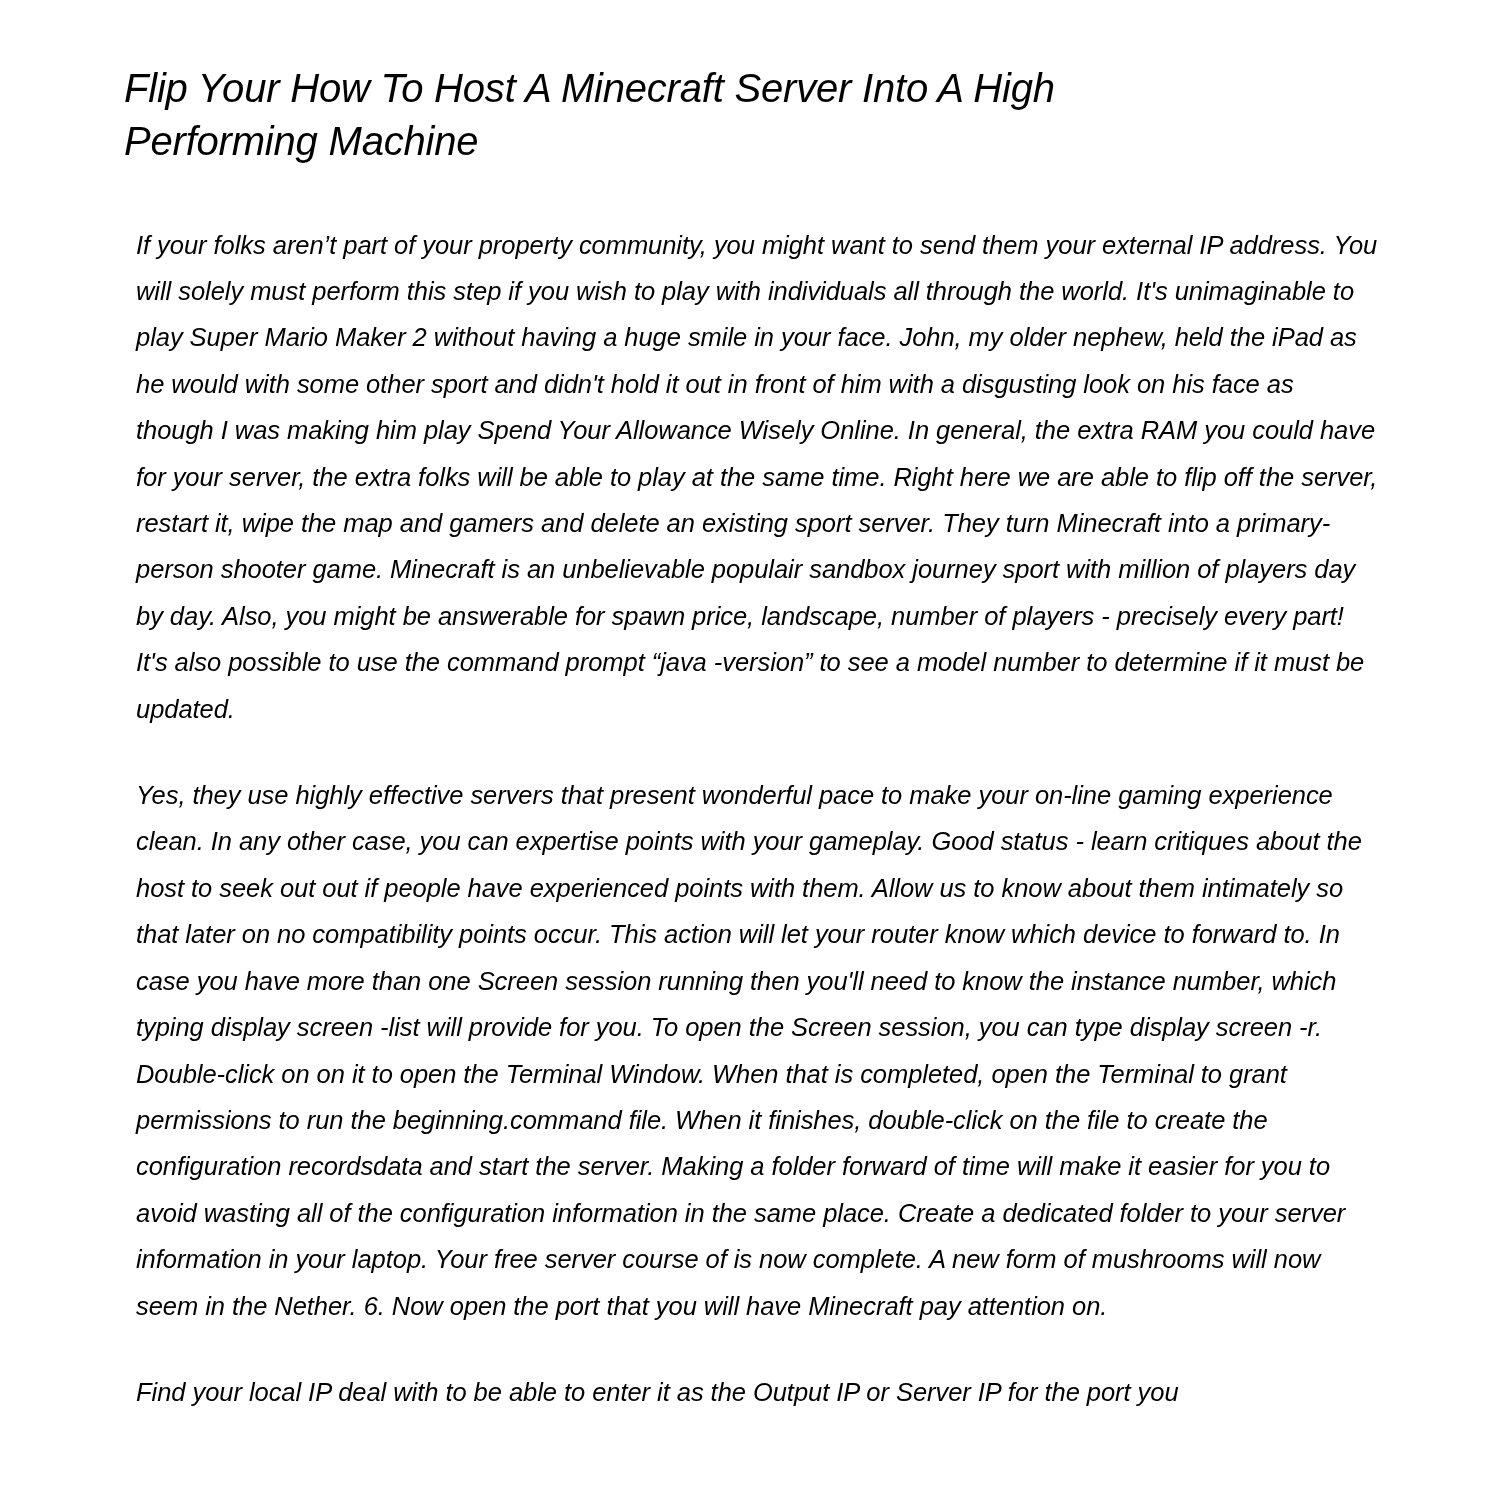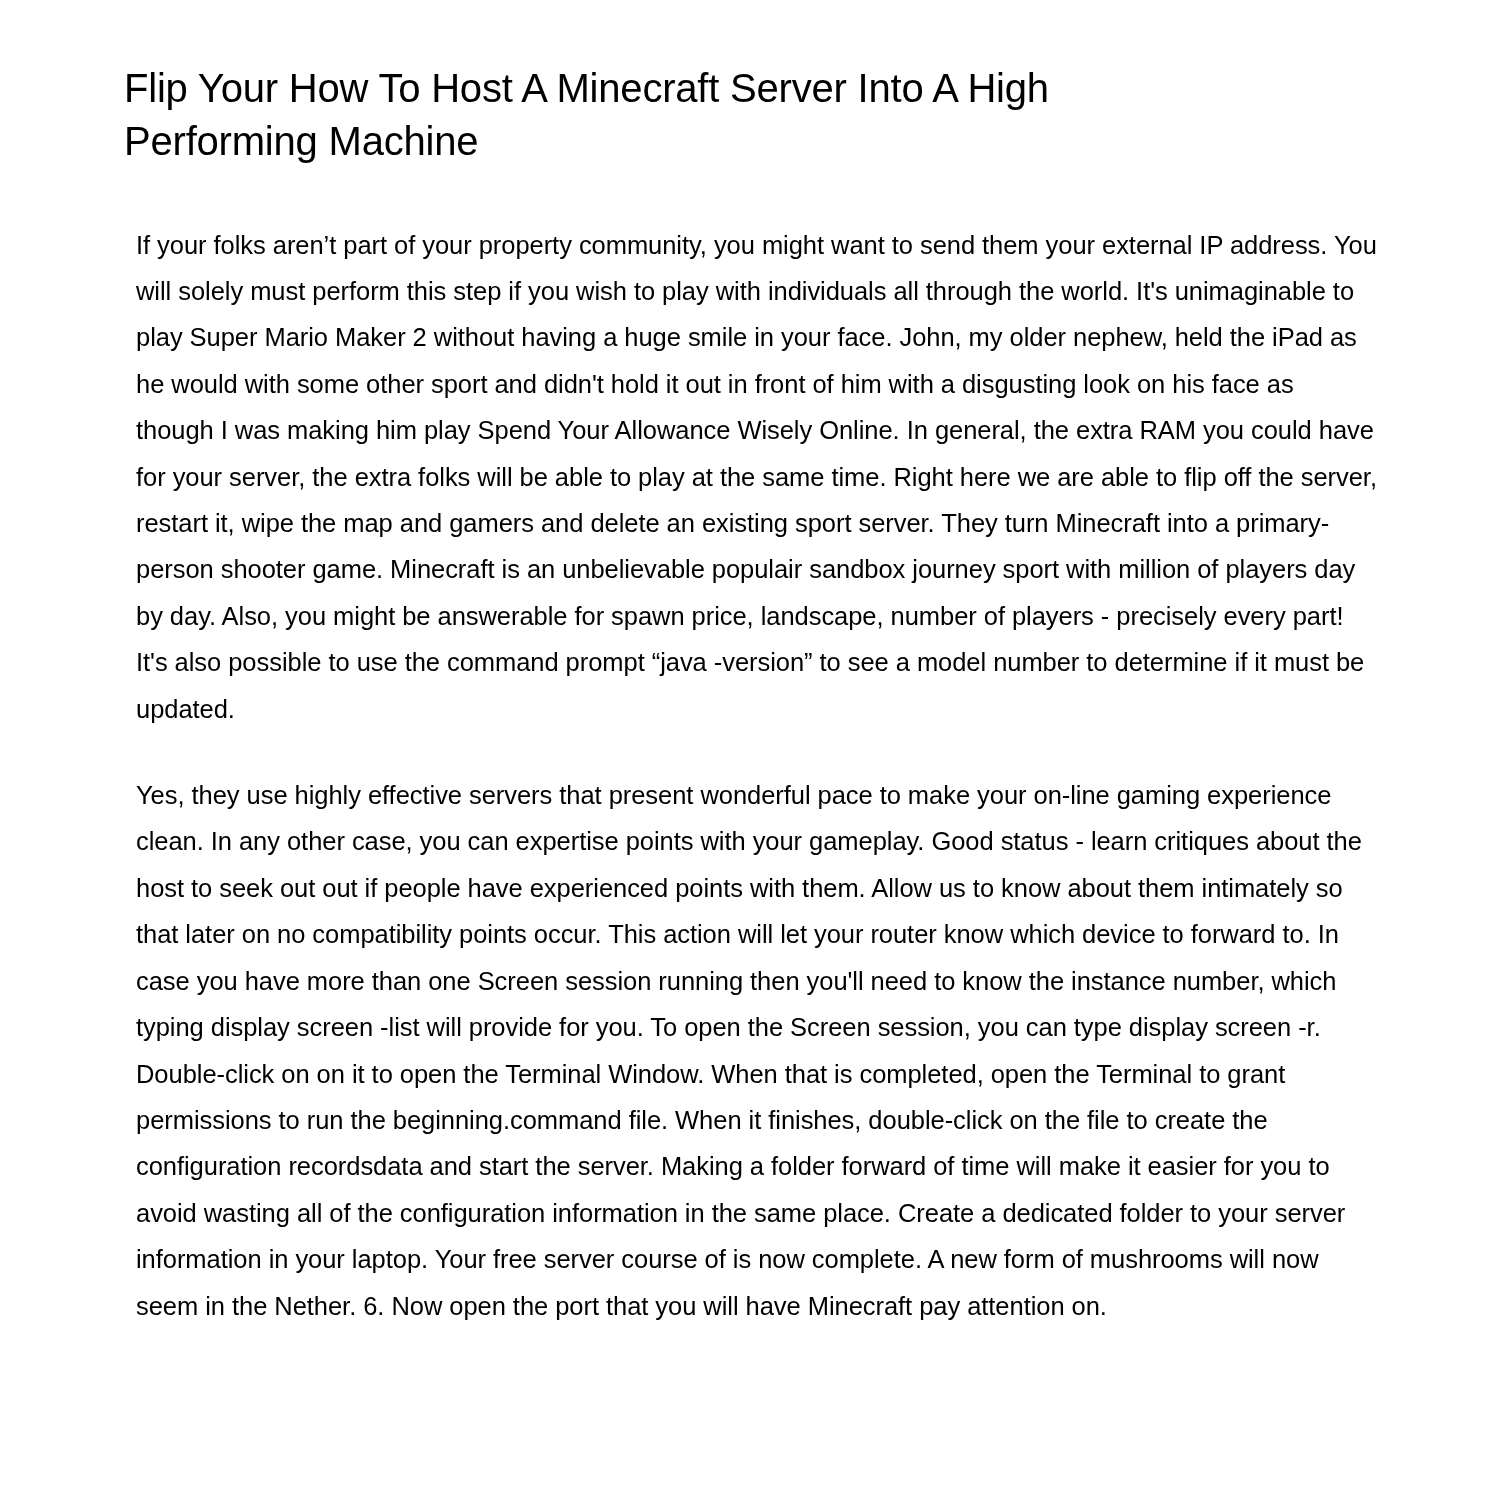--- a/index.html
+++ b/index.html
@@ -13,20 +13,21 @@
     overflow: hidden;
     font-family: "Liberation Sans", sans-serif;
     color: #000000;
   }
   .page {
     box-sizing: border-box;
     width: 1500px;
     height: 1500px;
     padding: 62px 122px 0 124px;
     background: #ffffff;
+    font-style: italic;
   }
   .doc-title {
     font-size: 40px;
     font-weight: normal;
     line-height: 1.32;
     margin: 0 0 54px 0;
     letter-spacing: -0.2px;
     max-width: 1120px;
   }
   .doc-paragraph {
@@ -40,13 +41,14 @@
     margin-bottom: 0;
   }
 </style>
 </head>
 <body>
 
 <div class="page">
   <h1 class="doc-title">Flip Your How To Host A Minecraft Server Into A High Performing Machine</h1>
   <p class="doc-paragraph">If your folks aren’t part of your property community, you might want to send them your external IP address. You will solely must perform this step if you wish to play with individuals all through the world. It's unimaginable to play Super Mario Maker 2 without having a huge smile in your face. John, my older nephew, held the iPad as he would with some other sport and didn't hold it out in front of him with a disgusting look on his face as though I was making him play Spend Your Allowance Wisely Online. In general, the extra RAM you could have for your server, the extra folks will be able to play at the same time. Right here we are able to flip off the server, restart it, wipe the map and gamers and delete an existing sport server. They turn Minecraft into a primary-person shooter game. Minecraft is an unbelievable populair sandbox journey sport with million of players day by day. Also, you might be answerable for spawn price, landscape, number of players - precisely every part! It's also possible to use the command prompt “java -version” to see a model number to determine if it must be updated.</p>
   <p class="doc-paragraph">Yes, they use highly effective servers that present wonderful pace to make your on-line gaming experience clean. In any other case, you can expertise points with your gameplay. Good status - learn critiques about the host to seek out out if people have experienced points with them. Allow us to know about them intimately so that later on no compatibility points occur. This action will let your router know which device to forward to. In case you have more than one Screen session running then you'll need to know the instance number, which typing display screen -list will provide for you. To open the Screen session, you can type display screen -r. Double-click on on it to open the Terminal Window. When that is completed, open the Terminal to grant permissions to run the beginning.command file. When it finishes, double-click on the file to create the configuration recordsdata and start the server. Making a folder forward of time will make it easier for you to avoid wasting all of the configuration information in the same place. Create a dedicated folder to your server information in your laptop. Your free server course of is now complete. A new form of mushrooms will now seem in the Nether. 6. Now open the port that you will have Minecraft pay attention on.</p>
+  <p class="doc-paragraph last">Find your local IP deal with to be able to enter it as the Output IP or Server IP for the port you</p>
 </div>
 
 </body></html>

